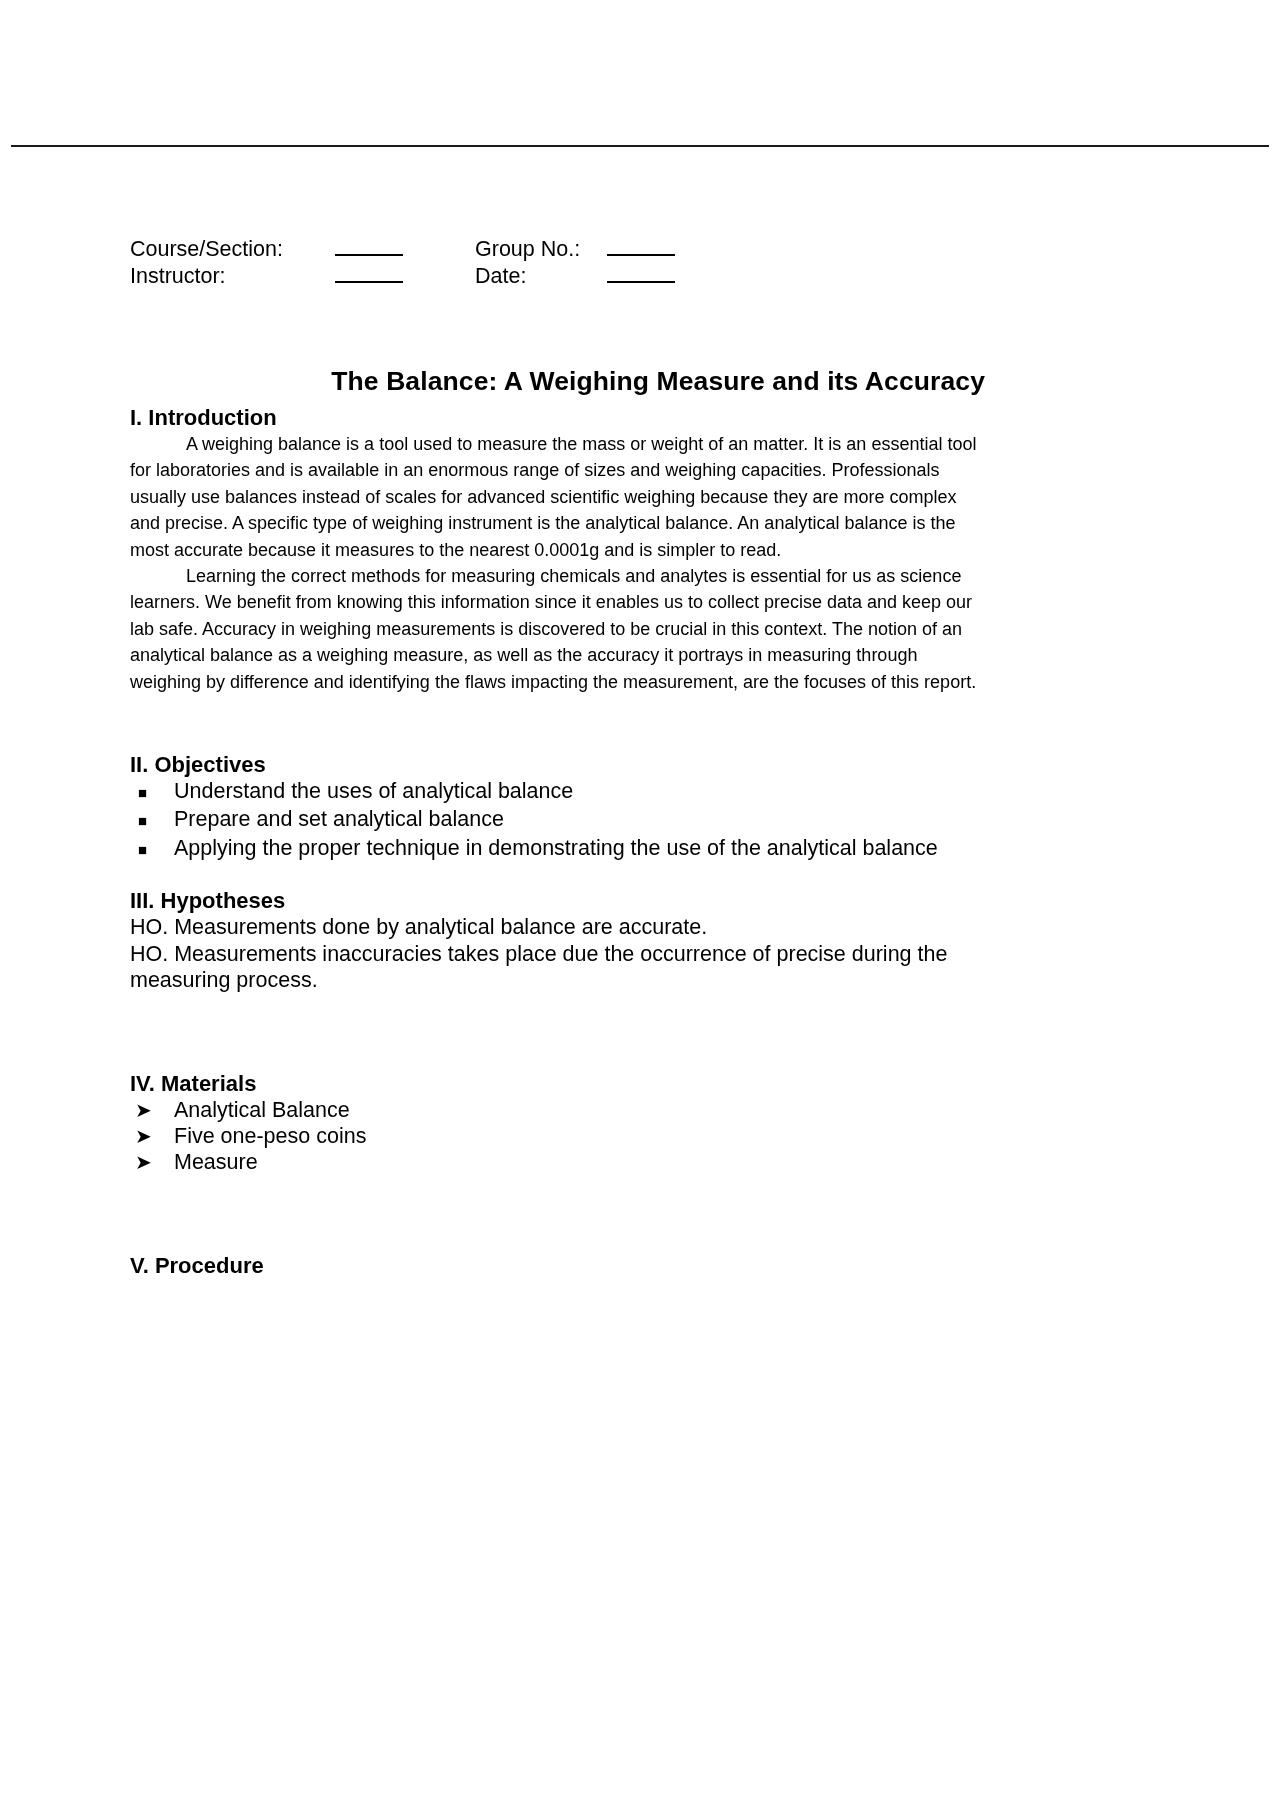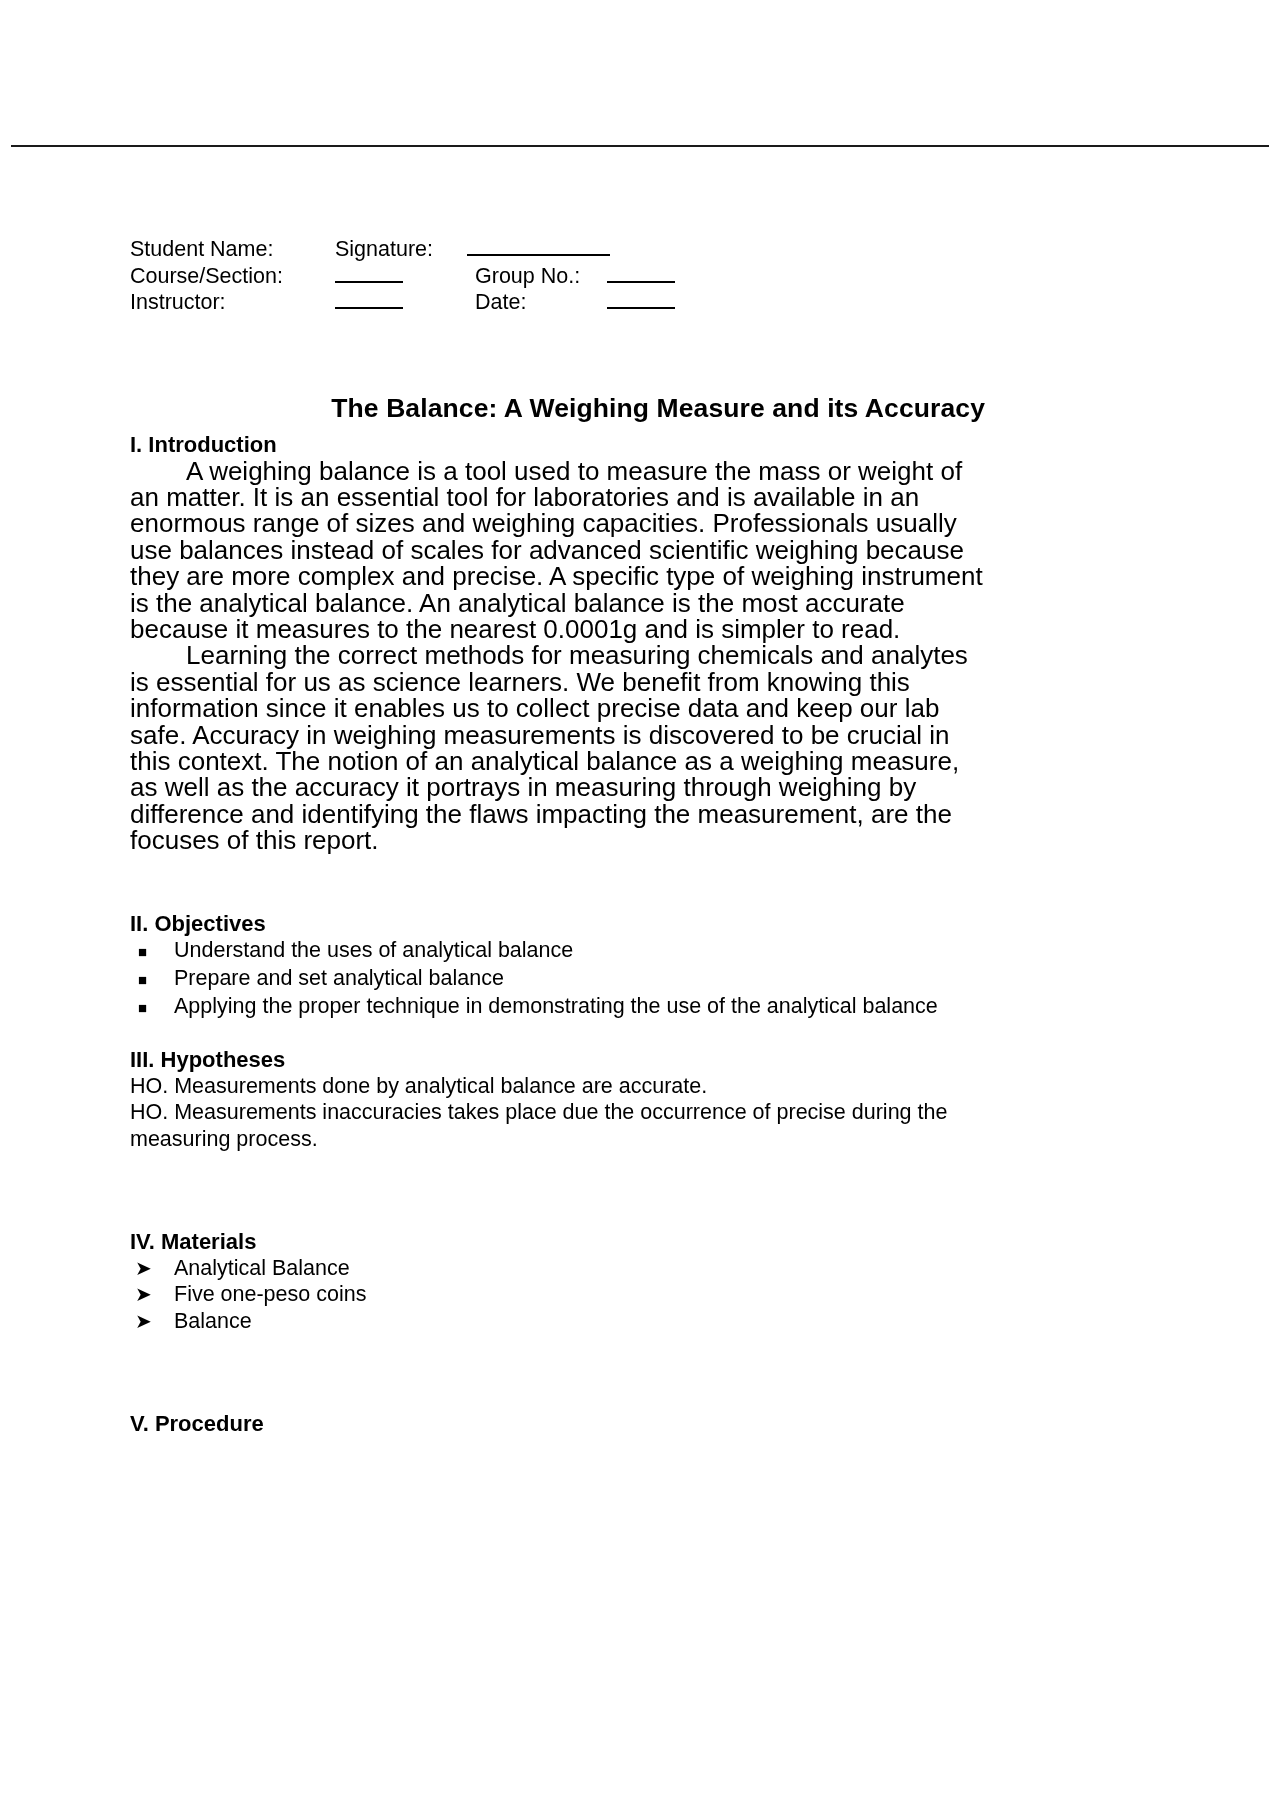--- a/index.html
+++ b/index.html
@@ -81,21 +81,21 @@
   .sec-head {
     font-size: 22px;
     font-weight: bold;
     margin: 7px 0 0 0;
     line-height: 27px;
   }
   .sec-head.gap-before { margin-top: 56px; }
 
   
   p.body {
-    font-size: 26px;
+    font-size: 18px;
     line-height: 26.4px;
     margin: 0;
     text-align: left;
   }
   p.body.indent { text-indent: 56px; }
 
   
   ul.sq-list, ul.ar-list {
     list-style: none;
     margin: 0;
@@ -137,25 +137,20 @@
 <body>
 
 <div class="page">
 
   <div class="top-rule"></div>
 
   <div class="content">
 
     <div class="info-block">
 
-      <div class="info-row">
-        <span class="info-label-left">Student Name:</span>
-        <span class="info-label-right">Signature:</span>
-        <span class="info-blank blank-long"></span>
-      </div>
 
       <div class="info-row">
         <span class="info-label-left">Course/Section:</span>
         <span class="info-blank blank-left"></span>
         <span class="gap-col"></span>
         <span class="info-label-right">Group No.:</span>
         <span class="info-blank blank-right"></span>
       </div>
 
       <div class="info-row">
@@ -199,20 +194,20 @@
       <li>
         <span class="bullet-ar">➤</span>
         <span class="li-text">Analytical Balance</span>
       </li>
       <li>
         <span class="bullet-ar">➤</span>
         <span class="li-text">Five one-peso coins</span>
       </li>
       <li>
         <span class="bullet-ar">➤</span>
-        <span class="li-text">Balance</span>
+        <span class="li-text">Measure</span>
       </li>
     </ul>
 
     <div class="sec-head" style="margin-top:76px;">V. Procedure</div>
 
   </div>
 </div>
 
 </body></html>

